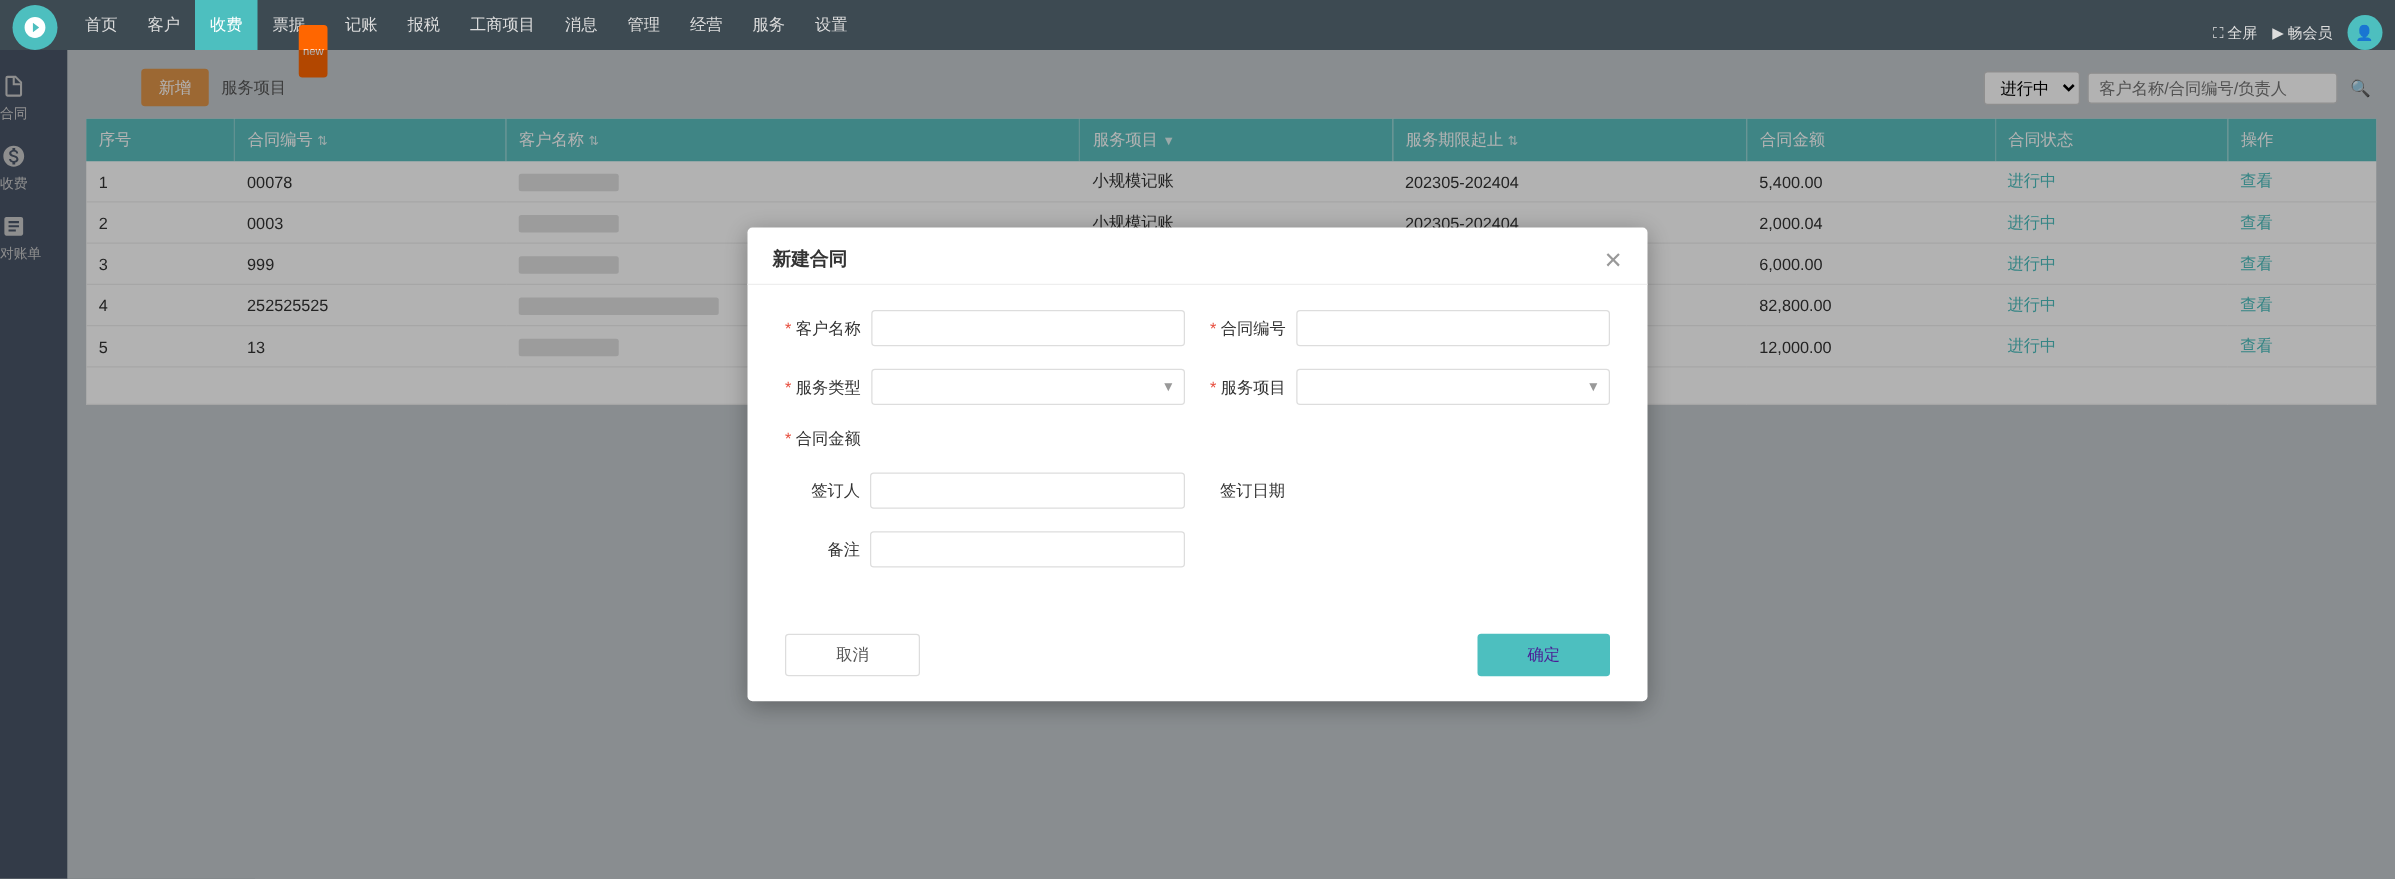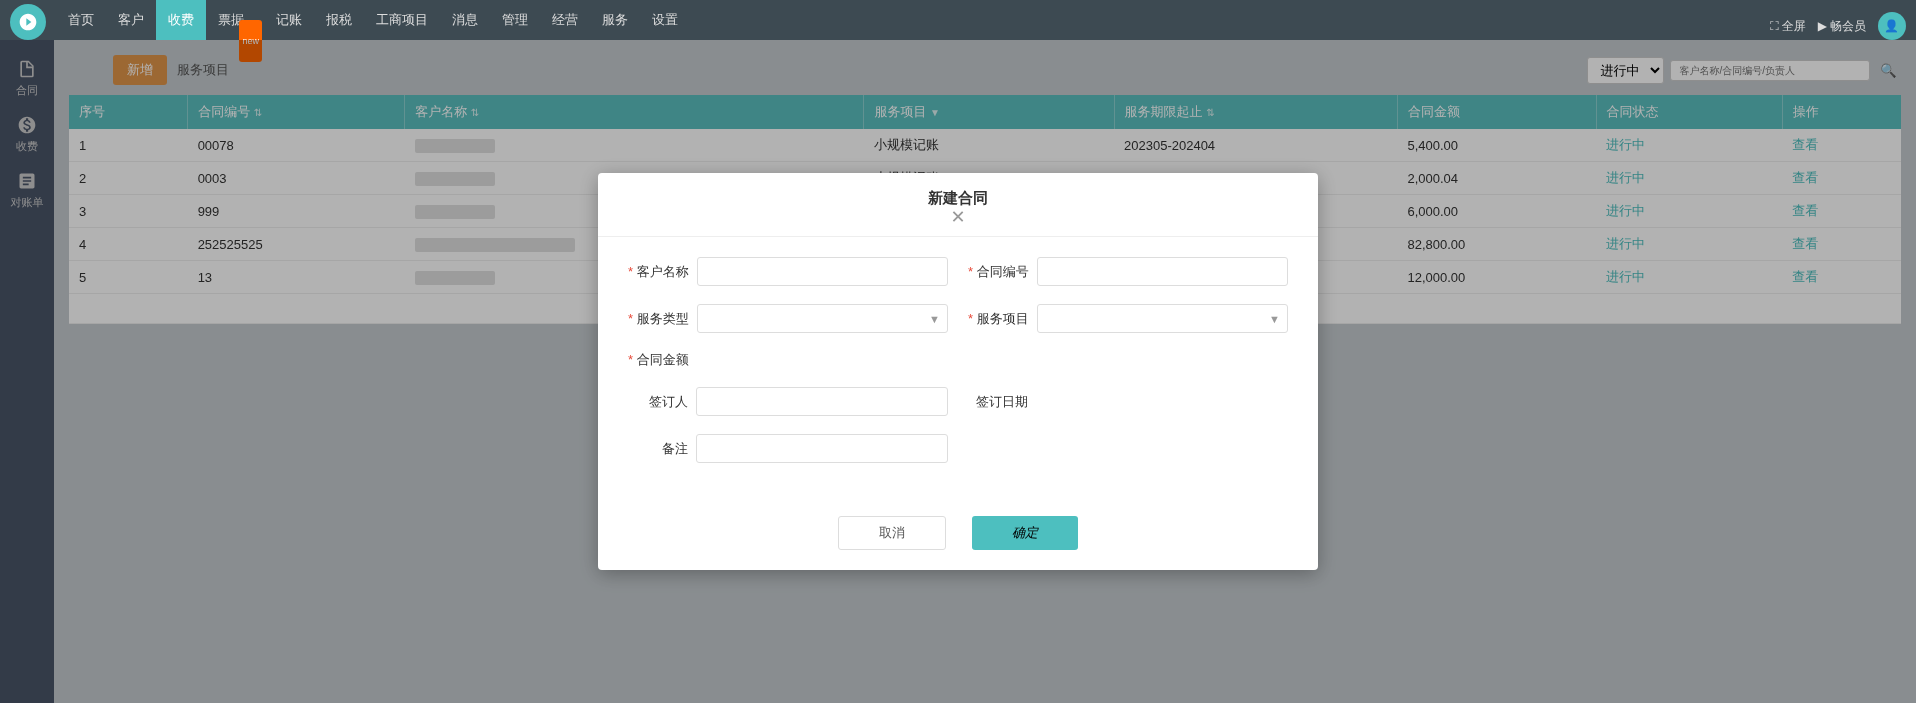--- a/index.html
+++ b/index.html
@@ -76,21 +76,20 @@
       display: flex;
       flex-direction: column;
       align-items: center;
       padding-top: 10px;
     }
     .sidebar-item {
       width: 54px;
       padding: 8px 0;
       display: flex;
       flex-direction: column;
-      align-items: center;
       cursor: pointer;
       color: #ccc;
       font-size: 11px;
       gap: 3px;
     }
     .sidebar-item .si-icon {
       width: 22px; height: 22px;
       display: flex; align-items: center; justify-content: center;
     }
 
@@ -135,21 +134,21 @@
       padding: 4px 8px;
       border-radius: 3px;
       font-size: 13px;
       cursor: pointer;
     }
     .search-input {
       border: 1px solid #ccc;
       background: #fff;
       padding: 4px 8px;
       border-radius: 3px;
-      font-size: 10px;
+      font-size: 13px;
       width: 200px;
     }
     .search-btn {
       background: none;
       border: none;
       cursor: pointer;
       color: #666;
       padding: 4px;
     }
 
@@ -216,21 +215,20 @@
       width: 720px;
       padding: 0;
       box-shadow: 0 4px 20px rgba(0,0,0,0.3);
     }
     .modal-header {
       padding: 16px 20px 10px;
       border-bottom: 1px solid #eee;
       display: flex;
       align-items: center;
       justify-content: space-between;
-      flex-direction: column;
     }
     .modal-title {
       font-size: 15px;
       font-weight: bold;
       color: #333;
     }
     .modal-close {
       background: none;
       border: none;
       cursor: pointer;
@@ -290,41 +288,40 @@
       right: 8px;
       top: 50%;
       transform: translateY(-50%);
       pointer-events: none;
       color: #999;
       font-size: 11px;
     }
     .modal-footer {
       padding: 15px 30px 20px;
       display: flex;
-      justify-content: center;
+      justify-content: space-between;
       gap: 26px;
     }
     .btn-cancel {
       background: #fff;
       color: #555;
       border: 1px solid #ddd;
       padding: 7px 40px;
       border-radius: 3px;
       cursor: pointer;
       font-size: 13px;
     }
     .btn-confirm {
       background: #4dbfbf;
-      color: #000000;
+      color: #4c1d95;
       border: none;
       padding: 7px 40px;
       border-radius: 3px;
       cursor: pointer;
       font-size: 13px;
-      font-style: italic;
     }
 
     .calendar-icon {
       color: #aaa;
       cursor: pointer;
       font-size: 14px;
     }
     .date-input-wrap {
       flex: 1;
       display: flex;

